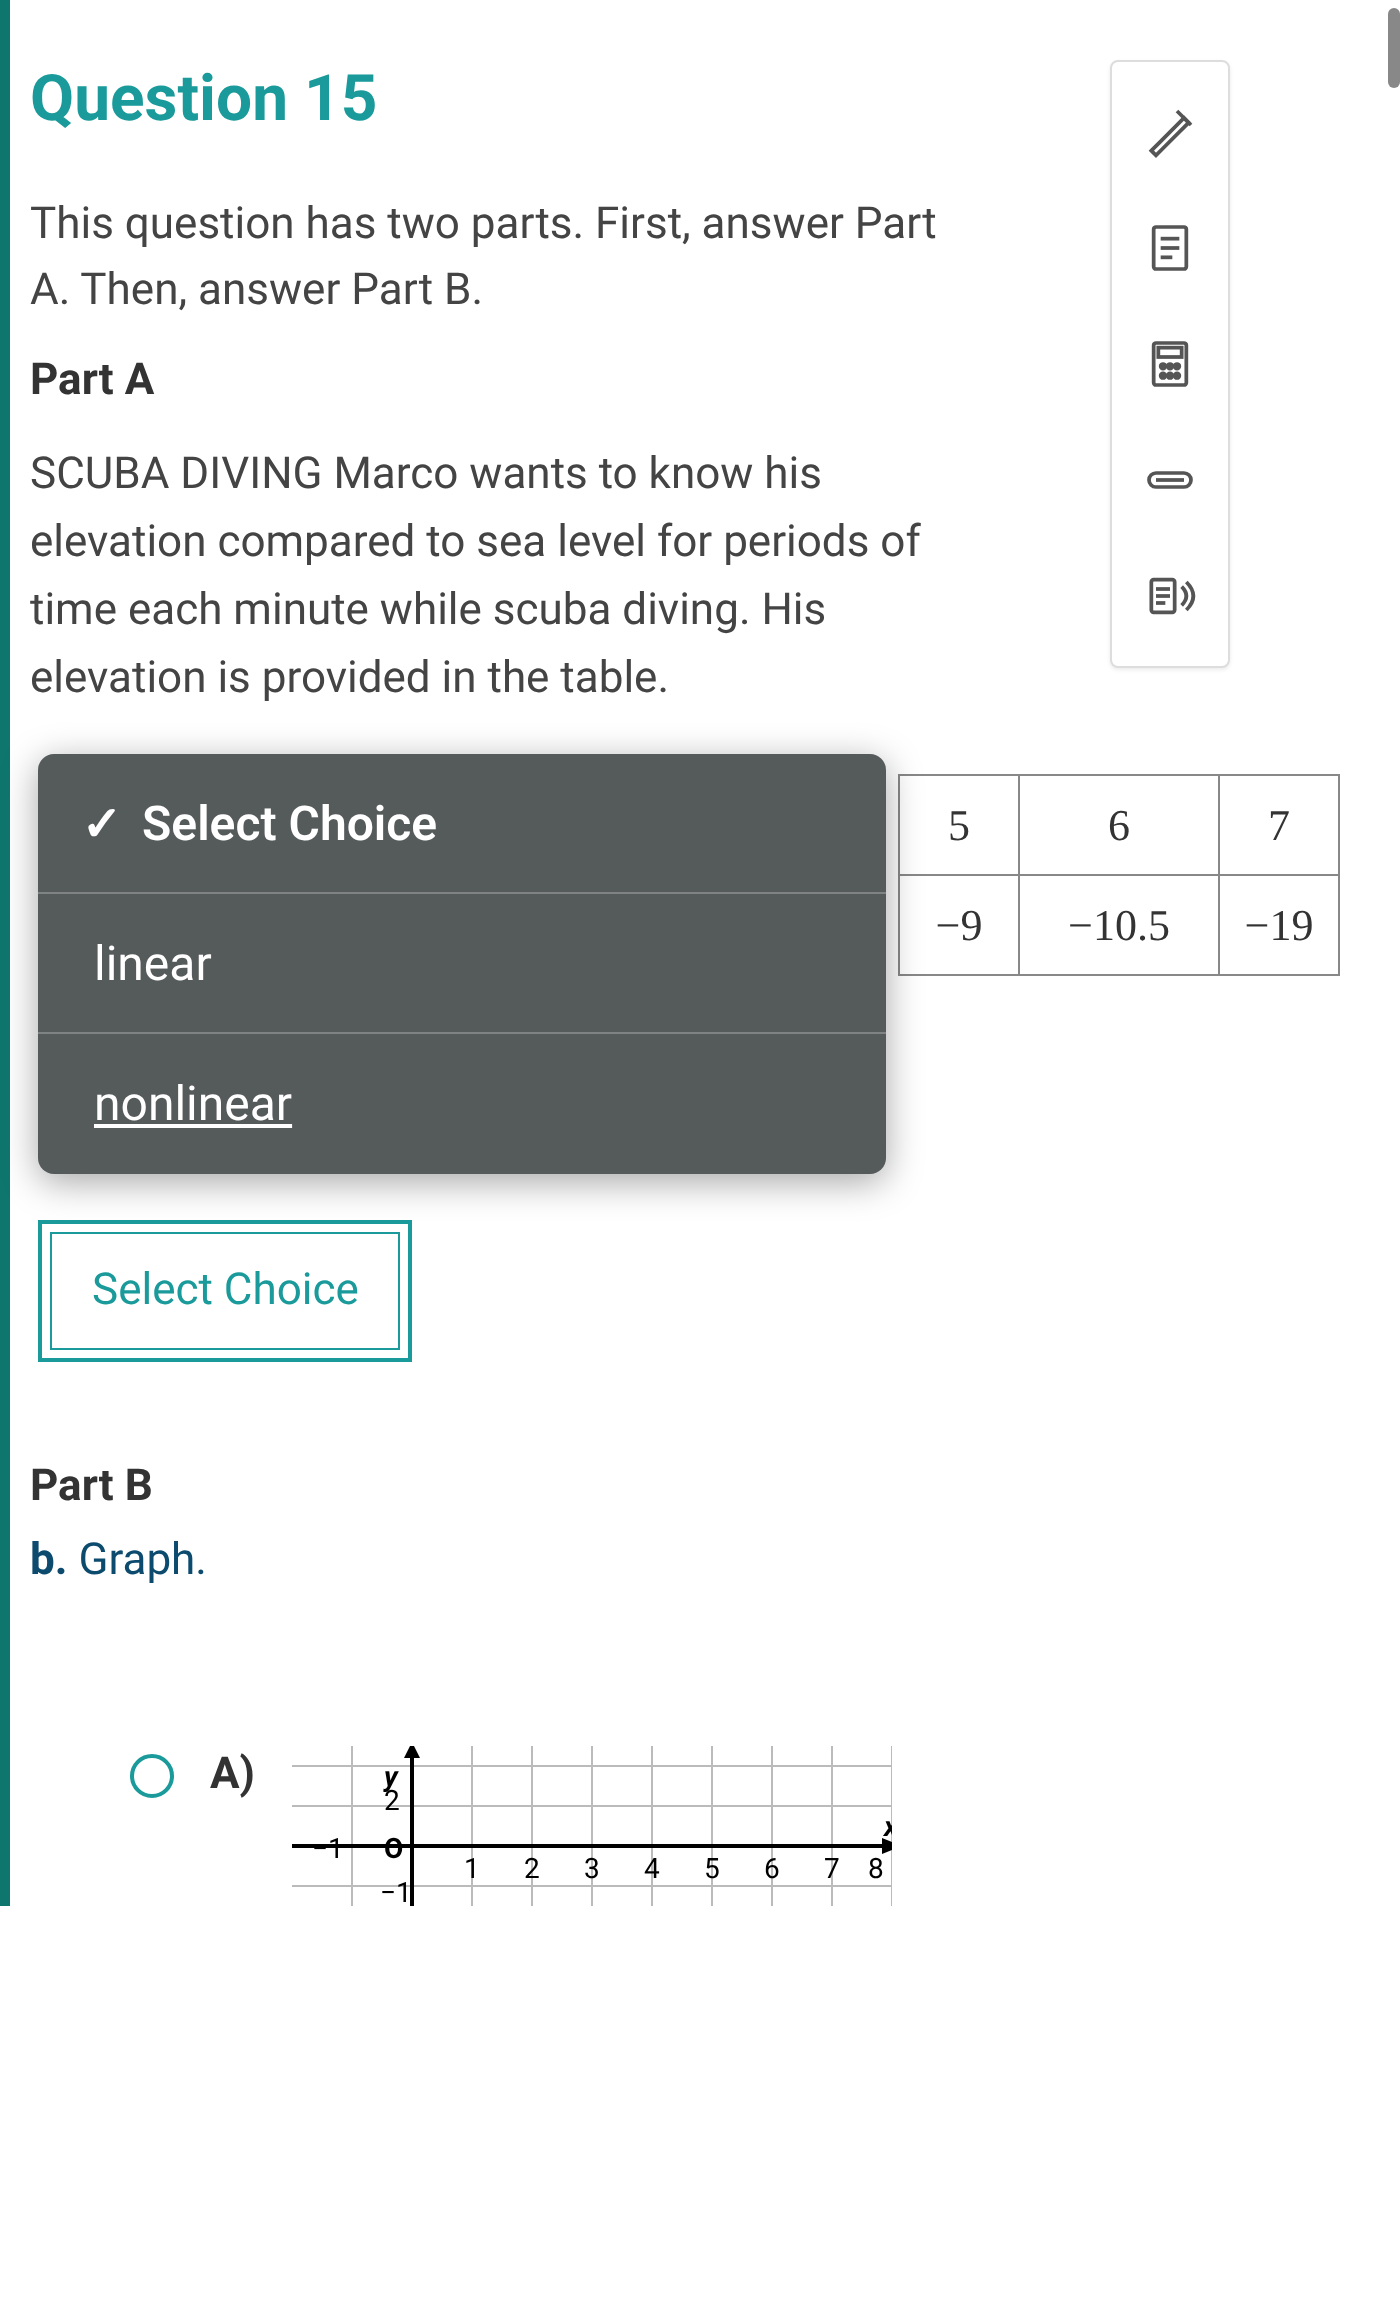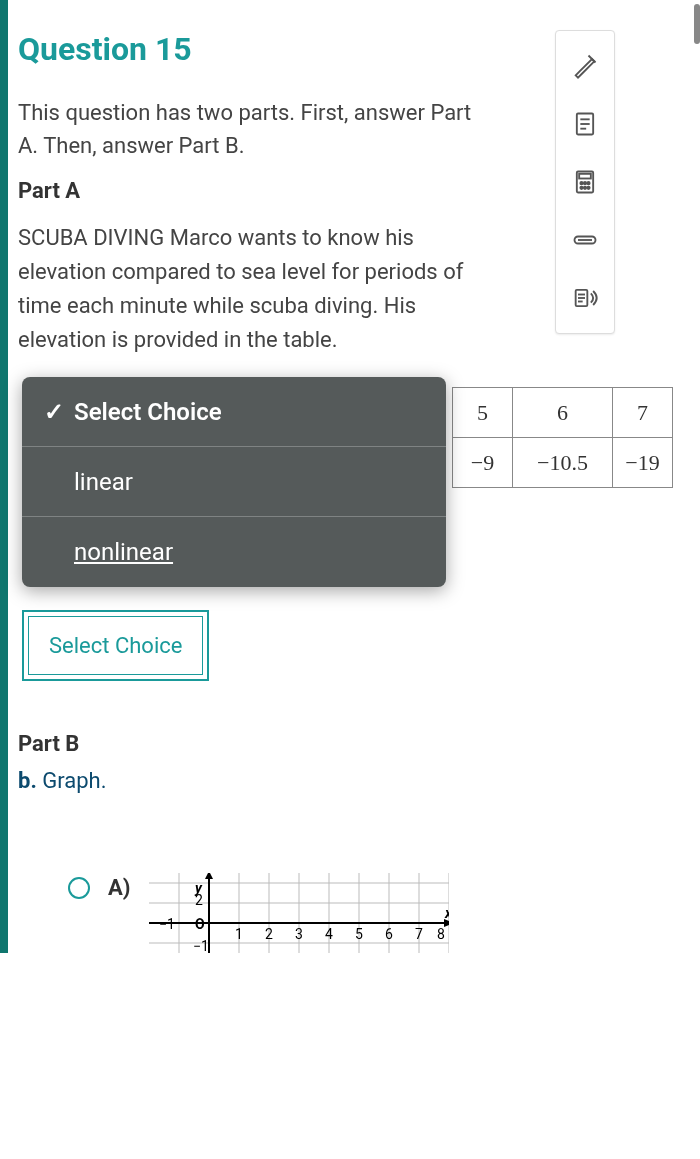--- a/index.html
+++ b/index.html
@@ -6,21 +6,21 @@
     body {
       margin: 0;
       font-family: -apple-system, BlinkMacSystemFont, "Segoe UI", Roboto, Arial, sans-serif;
       background: #fff;
       width: 700px;
       position: relative;
       color: #333;
     }
     .content {
       padding: 10px 0 0 10px;
-      border-left: 8px solid #0f766e;
+      border-left: 5px solid #0f766e;
       position: relative;
     }
     .question-title {
       color: #1a9a9a;
       font-size: 32px;
       font-weight: 700;
       margin: 20px 0 28px 0;
     }
     .intro {
       font-size: 22px;
@@ -95,21 +95,21 @@
       align-items: center;
       min-height: 70px;
       padding: 0 20px 0 22px;
       border-bottom: 1px solid rgba(255,255,255,0.25);
       font-size: 24px;
       cursor: pointer;
     }
     .dd-row:last-child { border-bottom: none; text-decoration: underline; }
     .dd-row .check { width: 30px; font-size: 24px; }
     .dd-row.header { font-weight: 600; }
-    .dd-row.option { padding-left: 52px; font-weight: 400; text-align: center; }
+    .dd-row.option { padding-left: 28px; font-weight: 400; text-align: center; }
     .select-btn-wrap { margin: 12px 0 0 4px; padding: 4px; border: 2px solid #1a9a9a; display: inline-block; }
     .select-btn {
       display: inline-block;
       border: 1px solid #1a9a9a;
       color: #1a9a9a;
       background: #fff;
       padding: 16px 20px;
       font-size: 22px;
       cursor: pointer;
     }

